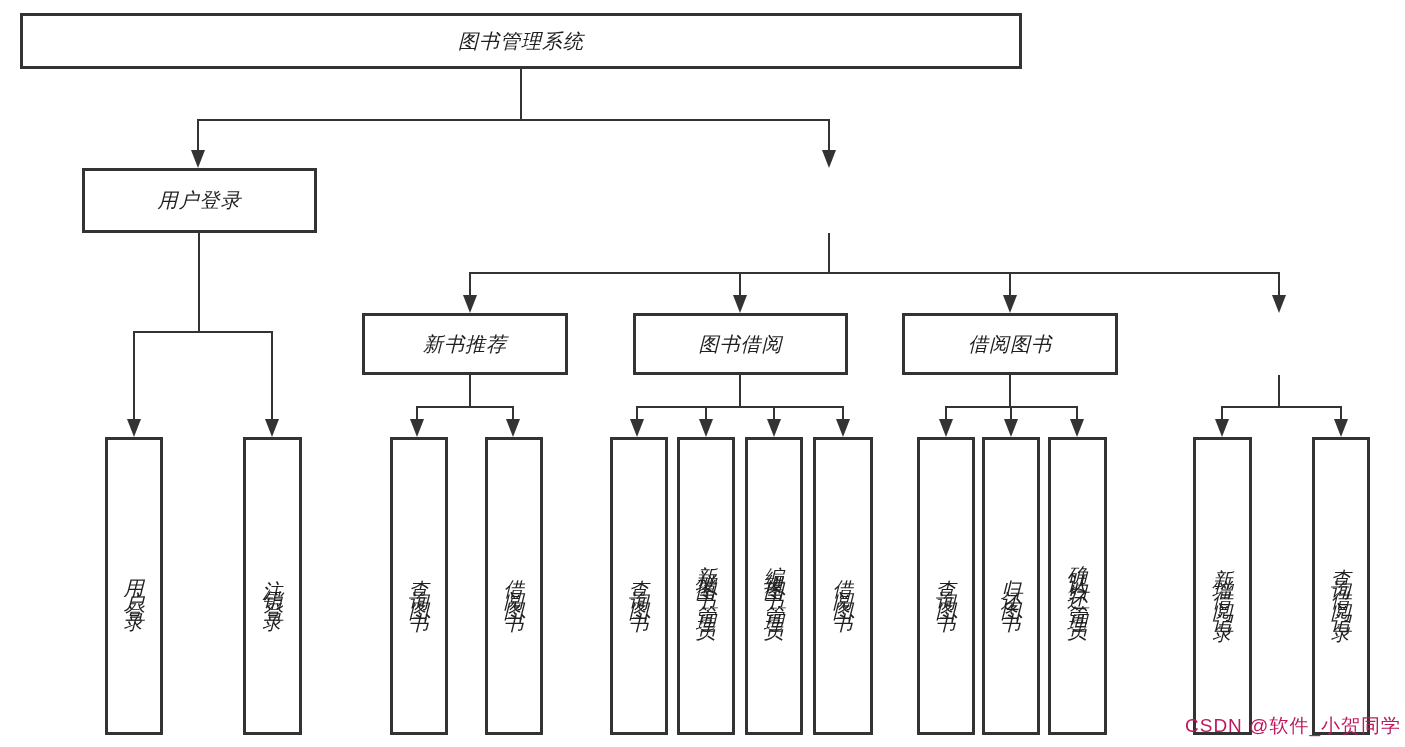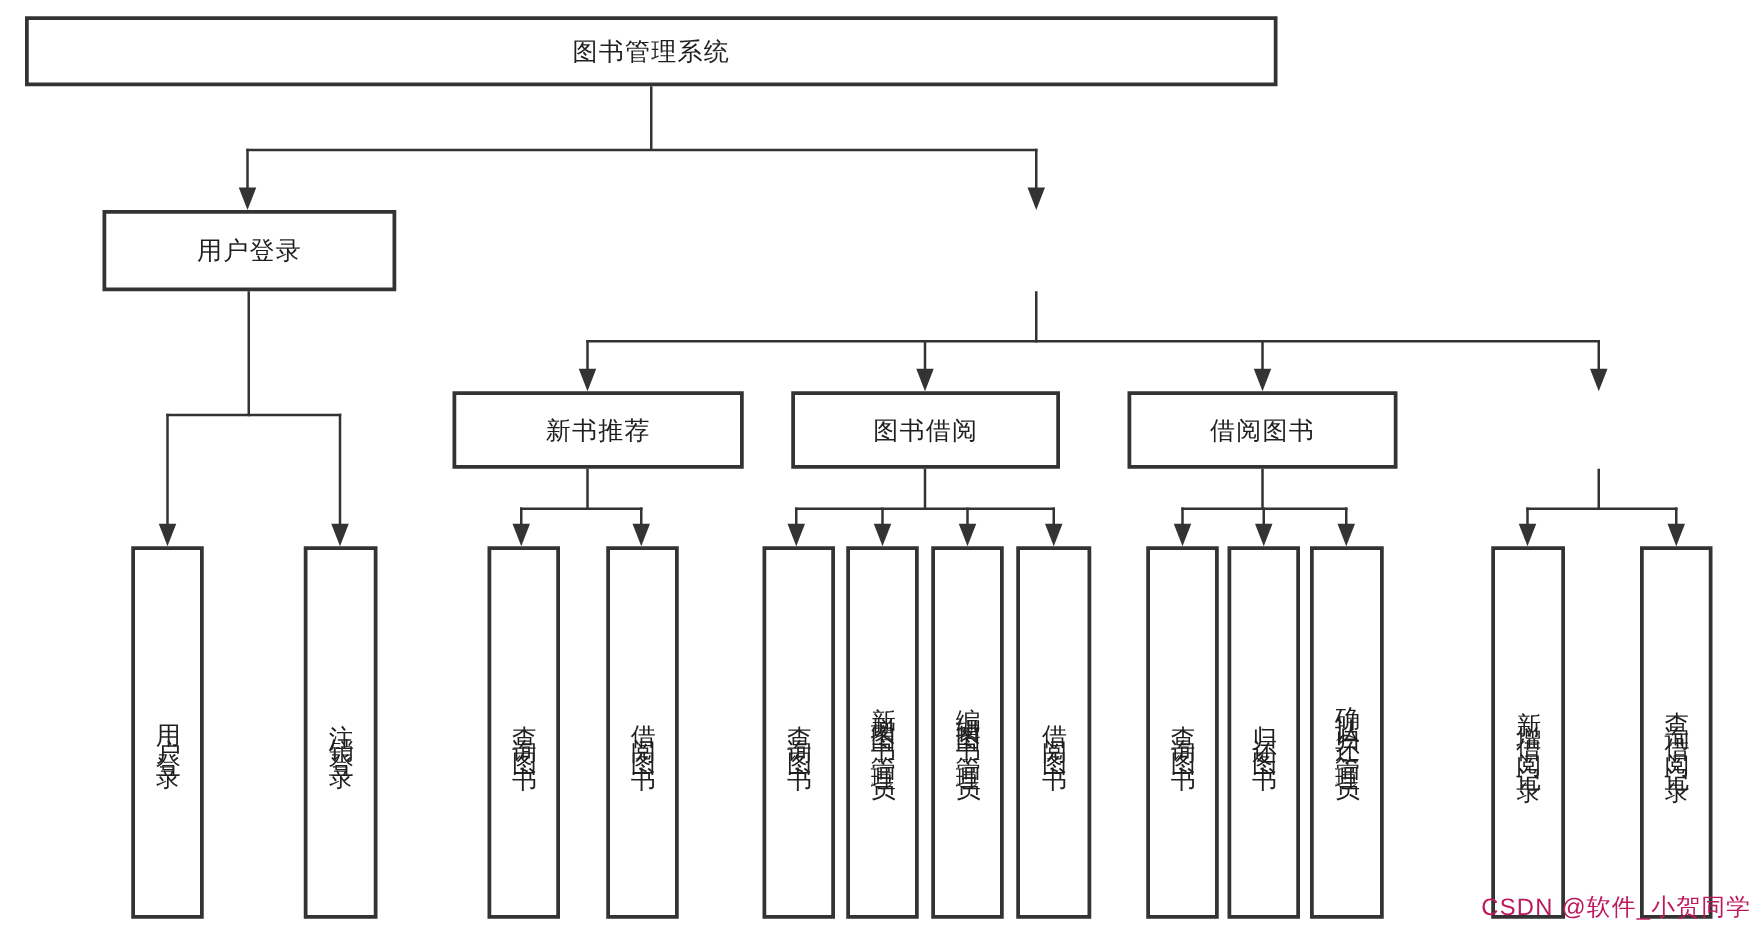--- a/index.html
+++ b/index.html
@@ -2,21 +2,21 @@
 <html><head>
 <meta charset="utf-8">
 <style>
   html,body{margin:0;padding:0;background:#fff;}
   .stage{
     position:relative;width:1405px;height:747px;background:#fff;overflow:hidden;
     font-family:"Liberation Sans","DejaVu Sans",sans-serif;color:#1f1f1f;
   }
   .box{
     position:absolute;border:3px solid #333;background:#fff;box-sizing:border-box;
-    display:flex;align-items:center;justify-content:center;
+    display:flex;align-items:center;justify-content:center;font-style:italic;
   }
   .hlabel{font-size:20px;letter-spacing:1px;white-space:nowrap;}
   .vtext{
     writing-mode:vertical-rl;text-orientation:mixed;
     font-size:20px;letter-spacing:11px;line-height:1;white-space:nowrap;
   }
   .vline{position:absolute;width:2px;background:#333;}
   .hline{position:absolute;height:2px;background:#333;}
   .ahead{
     position:absolute;width:0;height:0;
@@ -59,21 +59,21 @@
   <div class="hline" style="left:469px;top:272px;width:811px"></div>
   <div class="vline" style="left:469px;top:272px;height:29px"></div>
   <div class="ahead" style="left:463px;top:295px"></div>
   <div class="vline" style="left:739px;top:272px;height:29px"></div>
   <div class="ahead" style="left:733px;top:295px"></div>
   <div class="vline" style="left:1009px;top:272px;height:29px"></div>
   <div class="ahead" style="left:1003px;top:295px"></div>
   <div class="vline" style="left:1278px;top:272px;height:29px"></div>
   <div class="ahead" style="left:1272px;top:295px"></div>
 
-  <div class="box" style="left:362px;top:313px;width:233px;height:62px">
+  <div class="box" style="left:362px;top:313px;width:206px;height:62px">
     <span class="hlabel">新书推荐</span>
   </div>
   <div class="box" style="left:633px;top:313px;width:215px;height:62px">
     <span class="hlabel">图书借阅</span>
   </div>
   <div class="box" style="left:902px;top:313px;width:216px;height:62px">
     <span class="hlabel">借阅图书</span>
   </div>
 
   <div class="vline" style="left:469px;top:375px;height:33px"></div>

